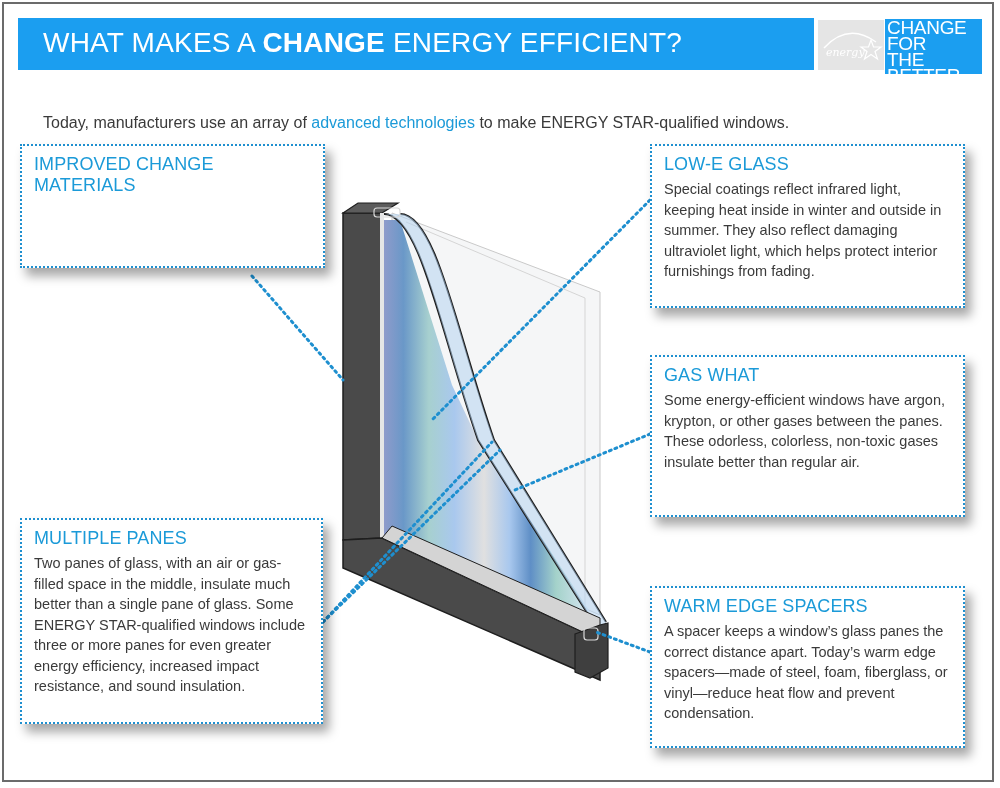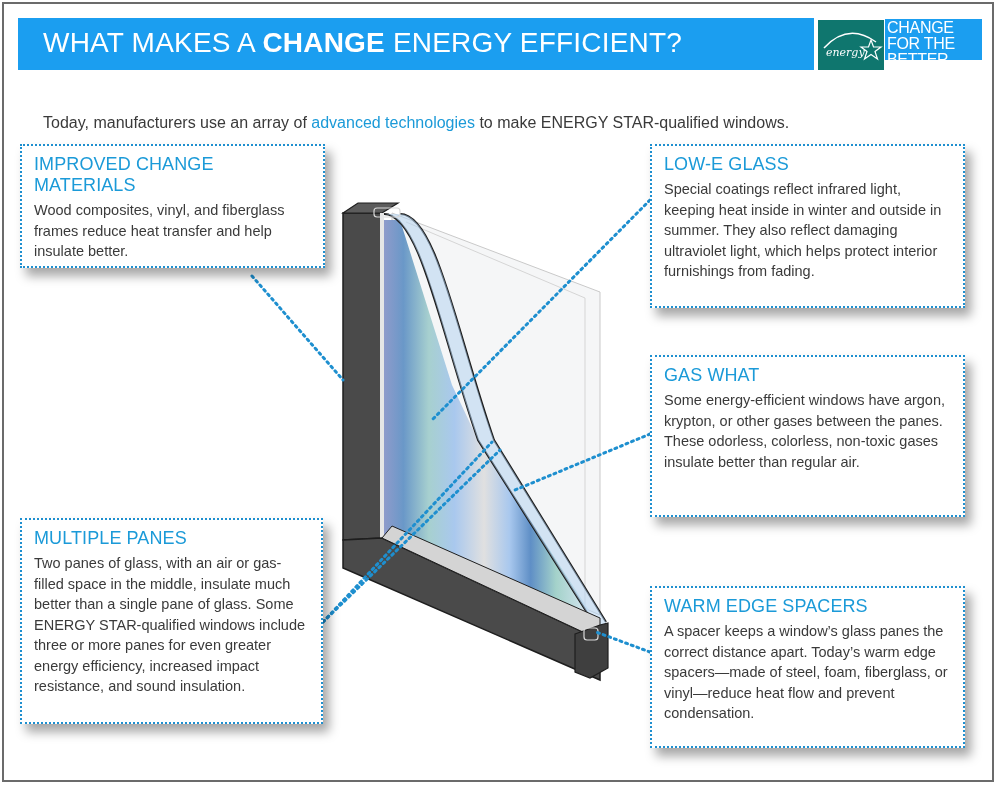--- a/index.html
+++ b/index.html
@@ -1,22 +1,22 @@
 <!DOCTYPE html>
 <html><head>
 <meta charset="utf-8">
 <style>
   html, body { margin:0; padding:0; background:#ffffff; }
   body { width:1000px; height:788px; position:relative; overflow:hidden; font-family:"Liberation Sans", "DejaVu Sans", sans-serif; }
   .outer-frame { position:absolute; left:2px; top:2px; width:992px; height:780px; border:2px solid #6b6b6b; box-sizing:border-box; background:#fff; }
   .header-bar { position:absolute; left:18px; top:18px; width:796px; height:52px; background:#1b9ef0; }
   .header-title { position:absolute; left:25px; top:9px; color:#fff; font-size:28px; letter-spacing:0.2px; white-space:nowrap; }
   .header-title b { font-weight:700; }
-  .logo-box { position:absolute; left:817px; top:19px; width:66px; height:50px; background:#0f766e; border:1px solid #fff; }
-  .logo-tag { position:absolute; left:885px; top:19px; width:97px; height:41px; background:#1b9ef0; color:#fff; font-size:16px; line-height:16px; padding:1px 15px 0 2px; box-sizing:border-box; font-weight:400; letter-spacing:-0.3px; }
+  .logo-box { position:absolute; left:817px; top:19px; width:66px; height:50px; background:#e5e5e5; border:1px solid #fff; }
+  .logo-tag { position:absolute; left:885px; top:19px; width:97px; height:55px; background:#1b9ef0; color:#fff; font-size:19px; line-height:16px; padding:1px 15px 0 2px; box-sizing:border-box; font-weight:400; letter-spacing:-0.3px; }
   .subtitle { position:absolute; left:43px; top:90px; font-size:16px; color:#3a3a3a; white-space:nowrap;margin-top:24px; }
   .subtitle .hl { color:#1b9ad8; }
   .callout { position:absolute; background:#fff; border:2px dotted #1e8fcf; box-sizing:border-box; box-shadow:6px 8px 10px rgba(0,0,0,0.35); padding:8px 10px 0 12px; }
   .callout h3 { margin:0 0 4px 0; color:#1b9ad8; font-weight:400; font-size:18px; letter-spacing:0.1px; }
   .callout p { margin:0; color:#3a3a3a; font-size:14.5px; line-height:20.5px; }
   svg.art { position:absolute; left:0; top:0; }
 </style>
 </head>
 <body>
 
@@ -81,21 +81,20 @@
     <line x1="650" y1="200" x2="432" y2="420"></line>
     <line x1="650" y1="434" x2="515" y2="490"></line>
     <line x1="323" y1="622" x2="492" y2="442"></line>
     <line x1="323" y1="622" x2="500" y2="450"></line>
     <line x1="650" y1="652" x2="596" y2="632"></line>
   </g>
 </svg>
 
 <div class="callout" style="left:20px; top:144px; width:305px; height:124px;">
   <h3>IMPROVED CHANGE MATERIALS</h3>
-  <p>Wood composites, vinyl, and fiberglass frames reduce heat transfer and help insulate better.</p>
 </div>
 
 <div class="callout" style="left:650px; top:144px; width:315px; height:164px;">
   <h3>LOW-E GLASS</h3>
   <p>Special coatings reflect infrared light, keeping heat inside in winter and outside in summer. They also reflect damaging ultraviolet light, which helps protect interior furnishings from fading.</p>
 </div>
 
 <div class="callout" style="left:650px; top:355px; width:315px; height:162px;">
   <h3>GAS WHAT</h3>
   <p>Some energy-efficient windows have argon, krypton, or other gases between the panes. These odorless, colorless, non-toxic gases insulate better than regular air.</p>

